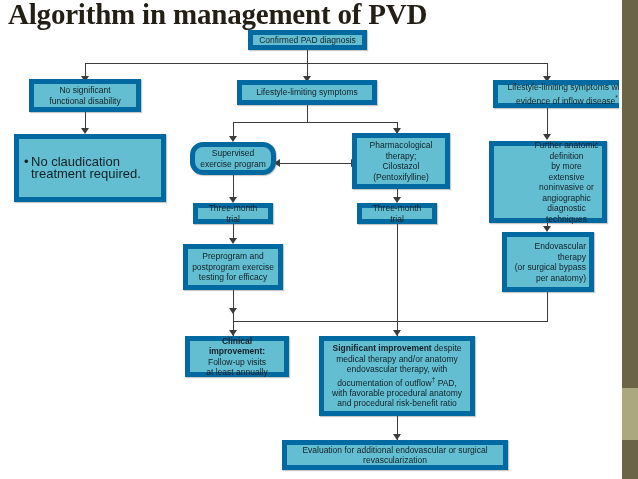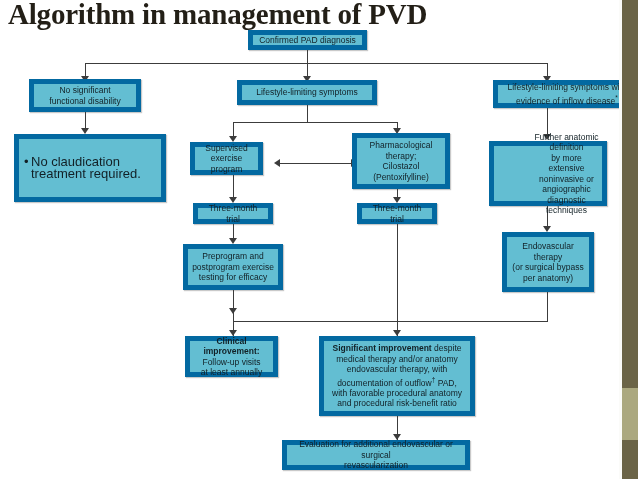--- a/index.html
+++ b/index.html
@@ -156,77 +156,77 @@
       <span>evidence of inflow disease</span><sup>*</sup>
     </span>
   </div>
 
   <div class="box left-text bullets" style="left:14px;top:134px;width:152px;height:68px;padding:4px 5px;">
     <span class="inner">
       <div class="li">No claudication treatment required.</div>
     </span>
   </div>
 
-  <div class="box" style="left:190px;top:142px;width:73px;height:33px;">
+  <div class="box" style="left:190px;top:142px;width:86px;height:33px;border-radius:13px;">
     <span class="inner">
       Supervised<br>exercise program
     </span>
   </div>
 
   <div class="box" style="left:352px;top:133px;width:98px;height:56px;">
     <span class="inner">
       Pharmacological<br>therapy;<br>Cilostazol<br>(Pentoxifylline)
     </span>
   </div>
 
-  <div class="box" style="left:489px;top:141px;width:118px;height:65px;padding-left:40px;">
+  <div class="box" style="left:489px;top:141px;width:118px;height:82px;padding-left:40px;">
     <span class="inner">
       Further anatomic definition<br>by more extensive<br>noninvasive or<br>angiographic diagnostic<br>techniques
     </span>
   </div>
 
   <div class="box" style="left:193px;top:203px;width:80px;height:21px;">
     <span class="inner">Three-month trial</span>
   </div>
 
   <div class="box" style="left:357px;top:203px;width:80px;height:21px;">
     <span class="inner">Three-month trial</span>
   </div>
 
-  <div class="box" style="left:502px;top:232px;width:92px;height:60px;">
+  <div class="box" style="left:502px;top:232px;width:92px;height:60px;text-align:right;">
     <span class="inner">
       Endovascular<br>therapy<br>(or surgical bypass<br>per anatomy)
     </span>
   </div>
 
   <div class="box" style="left:183px;top:244px;width:100px;height:46px;">
     <span class="inner">
       Preprogram and<br>postprogram exercise<br>testing for efficacy
     </span>
   </div>
 
-  <div class="box" style="left:185px;top:336px;width:93px;height:41px;">
+  <div class="box" style="left:185px;top:336px;width:104px;height:41px;">
     <span class="inner">
       <b>Clinical improvement:</b><br>
       Follow-up visits<br>at least annually
     </span>
   </div>
 
   <div class="box" style="left:319px;top:336px;width:156px;height:80px;">
     <span class="inner">
       <b>Significant improvement</b><span> despite</span><br>
       <span>medical therapy and/or anatomy</span><br>
       <span>endovascular therapy, with</span><br>
       <span>documentation of outflow</span><sup>†</sup><span> PAD,</span><br>
       <span>with favorable procedural anatomy</span><br>
       <span>and procedural risk-benefit ratio</span>
     </span>
   </div>
 
-  <div class="box" style="left:282px;top:440px;width:188px;height:30px;">
+  <div class="box" style="left:282px;top:440px;width:226px;height:30px;">
     <span class="inner">
       Evaluation for additional endovascular or surgical<br>revascularization
     </span>
   </div>
 
   <div class="edge-thin"></div>
   <div class="edge-stripe"></div>
   <div class="edge-stripe-light"></div>
 
 </div>

